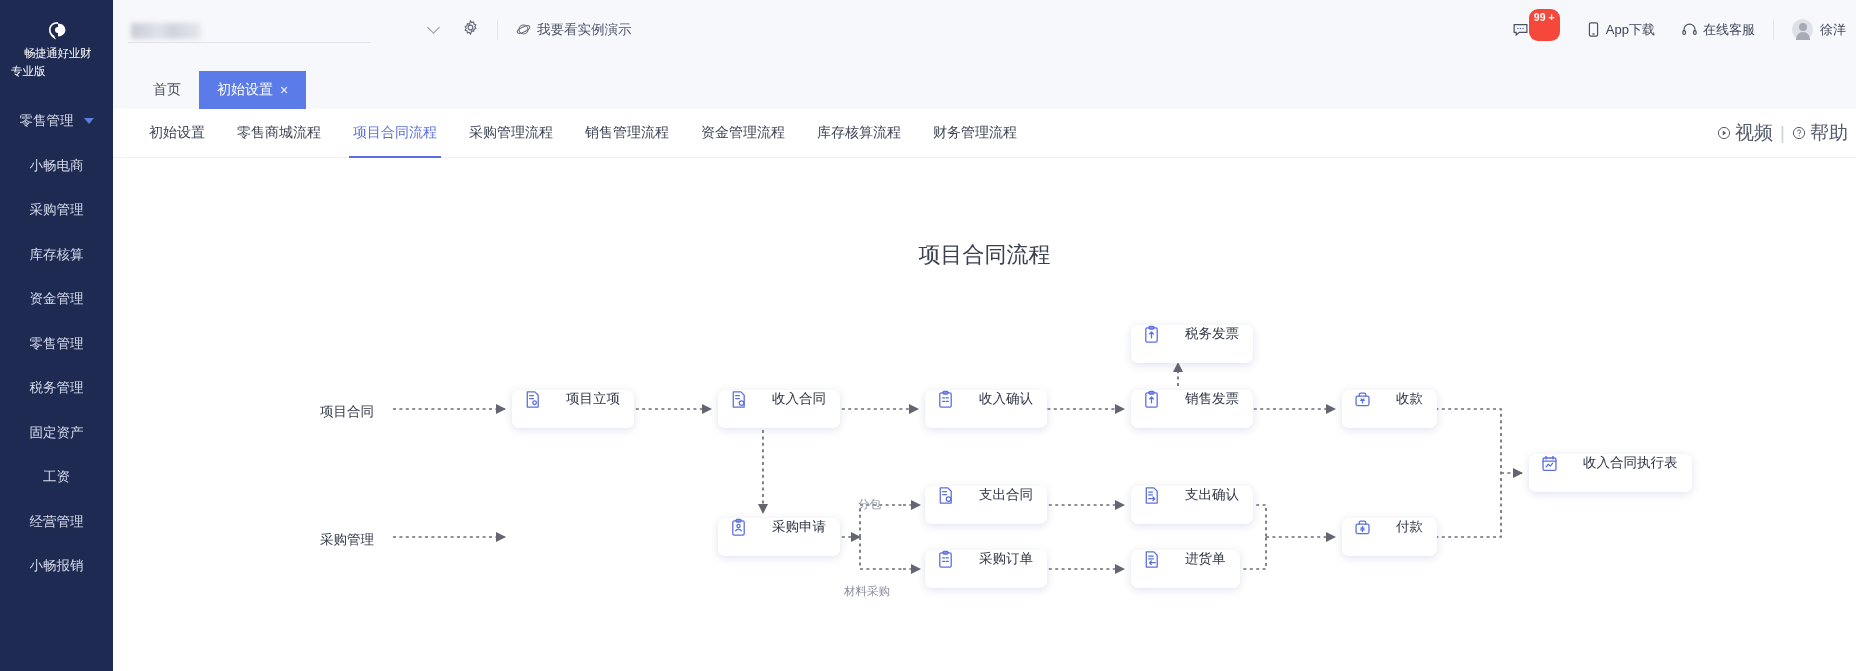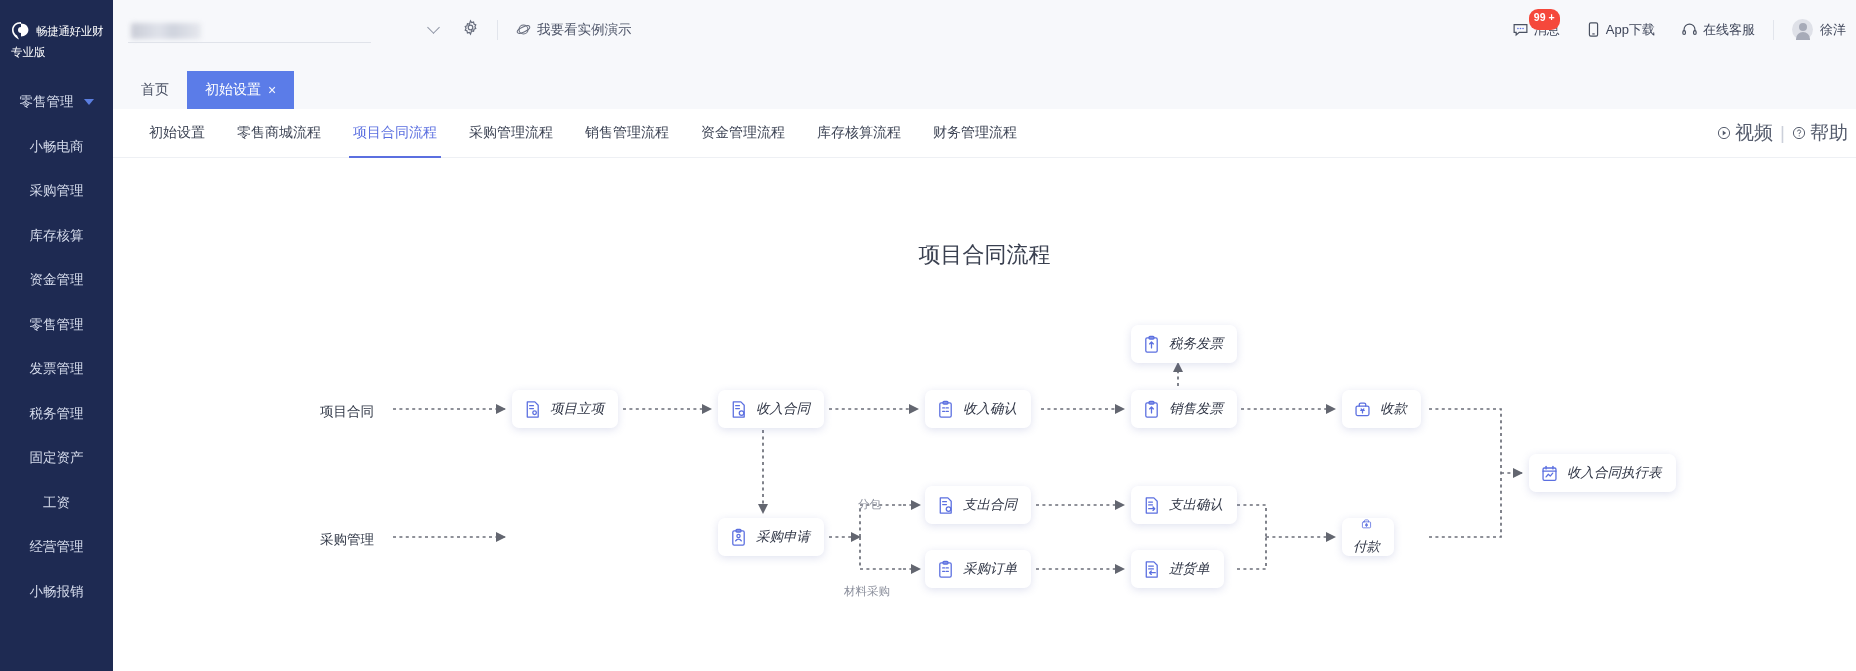--- a/index.html
+++ b/index.html
@@ -9,21 +9,21 @@
     background: #f7f8fa; overflow: hidden;
   }
   .app { position: relative; width: 1856px; height: 671px; background: #ffffff; }
 
   
   .sidebar {
     position: absolute; left: 0; top: 0; width: 113px; height: 671px;
     background: #1e2a52; color: #cfd6ea;
   }
   .logo-wrap { padding: 20px 8px 4px 10px; }
-  .logo-row { display: flex; align-items: center; gap: 4px; }
+  .logo-row { display: flex; align-items: center; gap: 4px; flex-direction: column; }
   .logo-mark {
     width: 22px; height: 22px; flex: 0 0 22px; position: relative;
   }
   .logo-text { font-size: 11.5px; color: #ffffff; white-space: nowrap; letter-spacing: -0.3px; }
   .logo-sub { font-size: 11.5px; color: #ffffff; margin-top: 3px; padding-left: 1px; }
   .side-menu { margin-top: 16px; }
   .side-item {
     height: 44.5px; display: flex; align-items: center; justify-content: center;
     font-size: 13.5px; color: #d6dcec; cursor: pointer; gap: 10px; font-family: Liberation Serif, serif;
   }
@@ -49,31 +49,31 @@
     border-bottom: 1.6px solid #8d93a3; transform: rotate(45deg); margin-top: -5px;
   }
   .hdr-chev { margin-left: 58px; cursor: pointer; }
   .gear { margin-left: 24px; cursor: pointer; }
   .hdr-sep { width: 1px; height: 20px; background: #e2e5ec; margin: 0 18px; }
   .demo-link { display: flex; align-items: center; gap: 6px; font-size: 13.5px; color: #4d5468; cursor: pointer; }
   .hdr-right { margin-left: auto; display: flex; align-items: center; padding-right: 10px; gap: 0; }
   .hdr-btn { display: flex; align-items: center; gap: 5px; font-size: 13px; color: #3e4559; cursor: pointer; margin-left: 26px; position: relative; }
   .badge {
     position: absolute; left: 17px; top: -12px; background: #f5483b; color: #fff;
-    font-size: 10.5px; line-height: 1; padding: 3px 5px 8px; border-radius: 9px; font-weight: bold;
+    font-size: 10.5px; line-height: 1; padding: 3px 5px 19px; border-radius: 9px; font-weight: bold;
   }
   .avatar { width: 21px; height: 21px; border-radius: 50%; background: #dfe1e8; position: relative; }
   .avatar::before { content:""; position:absolute; left:6.5px; top:4px; width:8px; height:8px; border-radius:50%; background:#a7abb8; }
   .avatar::after { content:""; position:absolute; left:3.5px; top:13px; width:14px; height:8px; border-radius:7px 7px 0 0; background:#a7abb8; }
   .user-name { font-size: 13px; color: #3e4559; margin-left: 7px; }
 
   
   .pagetabs {
     position: absolute; left: 113px; top: 59px; right: 0; height: 50px;
-    background: #f7f8fb; display: flex; align-items: flex-end; padding-left: 10px;
+    background: #f7f8fb; display: flex; align-items: flex-end; padding-left: 22px;
   }
   .ptab {
     height: 38px; padding: 0 18px; display: flex; align-items: center; gap: 7px;
     font-size: 14px; color: #4a5164; cursor: pointer;
   }
   .ptab.active { background: #5b7ce8; color: #ffffff; }
   .ptab .x { font-size: 14px; opacity: .95; }
 
   
   .content {
@@ -103,22 +103,22 @@
   
   .diagram { position: relative; width: 100%; height: 513px; }
   .diag-title {
     position: absolute; left: 0; right: 0; top: 82px; text-align: center;
     font-size: 22px; color: #3a4050;
   }
   .row-label { position: absolute; font-size: 13.5px; color: #333a49; }
 
   .node {
     position: absolute; height: 38px; background: #ffffff; border-radius: 7px;
-    box-shadow: 0 2px 9px rgba(98,110,180,.20); display: flex; align-items: center;
-    gap: 8px; padding: 0 14px 0 11px; cursor: pointer; white-space: nowrap; font-style: italic;
+    box-shadow: 0 2px 9px rgba(98,110,180,.20); display: flex; 
+    gap: 24px; padding: 0 14px 0 11px; cursor: pointer; white-space: nowrap;
   }
   .node .lbl { font-size: 13.5px; color: #2f3545; }
   .node svg { display: block; }
 
   svg.wires { position: absolute; left: 0; top: 0; width: 100%; height: 513px; pointer-events: none; }
   .edge-label { position: absolute; font-size: 11.5px; color: #8b8f9c; }
 </style>
 </head>
 <body>
 
@@ -149,23 +149,20 @@
           <span>采购管理</span>
         </div>
         <div class="side-item">
           <span>库存核算</span>
         </div>
         <div class="side-item">
           <span>资金管理</span>
         </div>
         <div class="side-item">
           <span>零售管理</span>
-        </div>
-        <div class="side-item">
-          <span>发票管理</span>
         </div>
         <div class="side-item">
           <span>税务管理</span>
         </div>
         <div class="side-item">
           <span>固定资产</span>
         </div>
         <div class="side-item">
           <span>工资</span>
         </div>
@@ -431,21 +428,21 @@
         </div>
         <div class="node" style="left: 1018px; top: 392px;">
           <svg width="19" height="19" viewBox="0 0 20 20" fill="none" stroke="#5b6fe0" stroke-width="1.35" stroke-linecap="round" stroke-linejoin="round">
             <path d="M4.5 2h8l3.5 3.5V18h-11.5z"></path>
             <line x1="7" y1="6.4" x2="12" y2="6.4"></line>
             <line x1="7" y1="9.4" x2="12" y2="9.4"></line>
             <path d="M14 13.4H8.2M9.8 11.6L8 13.4l1.8 1.8"></path>
           </svg>
           <span class="lbl">进货单</span>
         </div>
-        <div class="node" style="left: 1229px; top: 360px; flex-direction: column;">
+        <div class="node" style="left: 1229px; top: 360px;">
           <svg width="19" height="19" viewBox="0 0 20 20" fill="none" stroke="#5b6fe0" stroke-width="1.35" stroke-linecap="round" stroke-linejoin="round">
             <rect x="3.2" y="6.4" width="13.6" height="10" rx="1.6"></rect>
             <path d="M6.6 6.4V4.8a1.6 1.6 0 0 1 1.6-1.6h3.6a1.6 1.6 0 0 1 1.6 1.6v1.6"></path>
             <path d="M8.2 10.6h3.6M8.2 12.6h3.6M10 9.2v5"></path>
           </svg>
           <span class="lbl">付款</span>
         </div>
         <div class="edge-label" style="left: 745px; top: 339px;">分包</div>
         <div class="edge-label" style="left: 731px; top: 410px; margin-top: 16px;">材料采购</div>
       </div>

